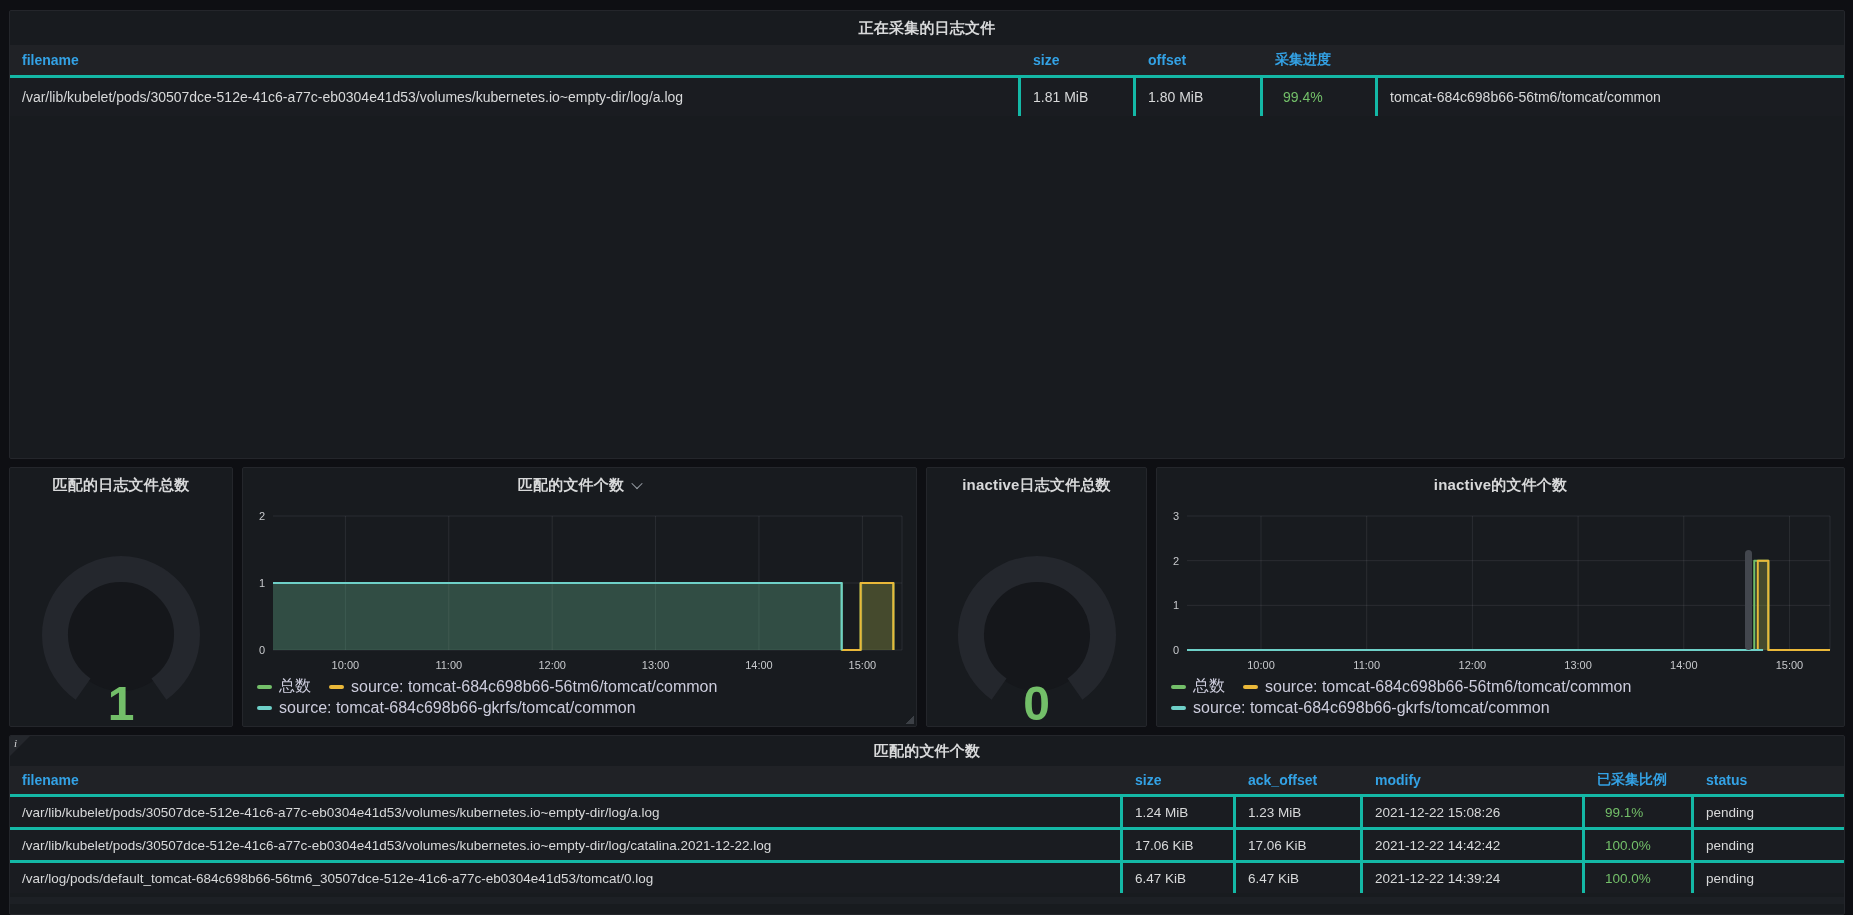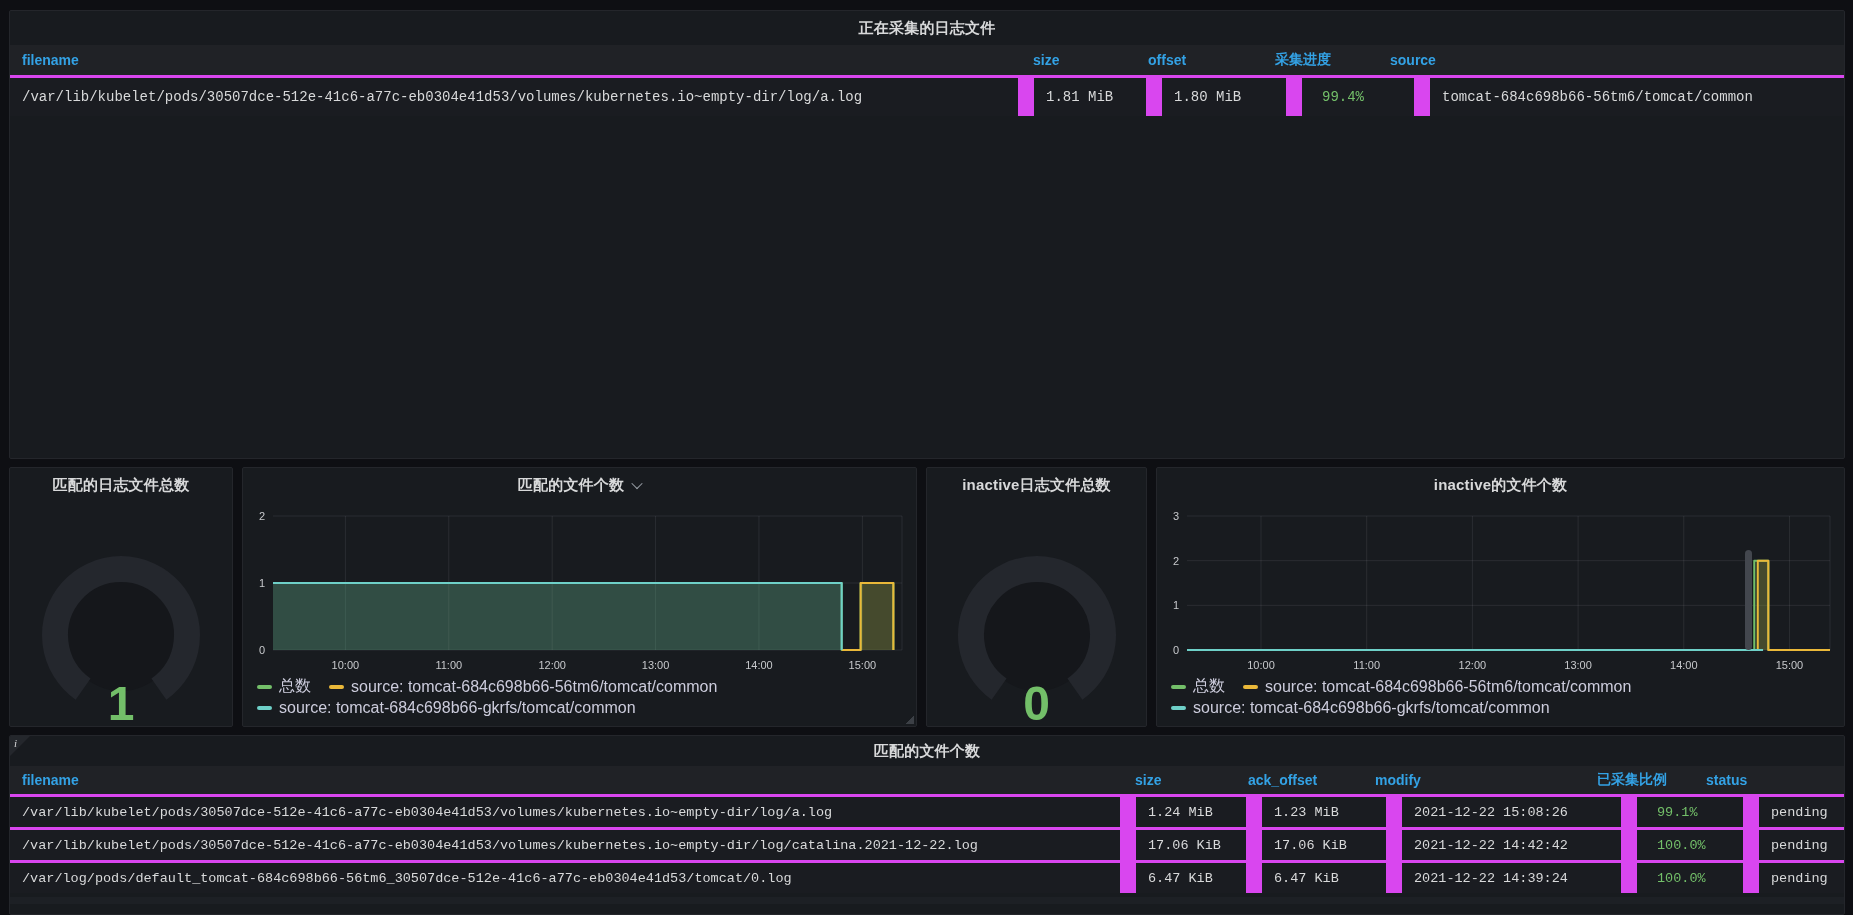--- a/index.html
+++ b/index.html
@@ -12,25 +12,25 @@
     transform:rotate(45deg) translate(-1px,-1px);margin-left:9px;}
   
   .panel-top{position:absolute;left:9px;top:10px;width:1836px;height:449px;}
   .row-mid{position:absolute;left:9px;top:467px;width:1836px;height:260px;display:flex;gap:9px;justify-content:space-between;}
   .panel-gauge1{width:224px;height:260px;}
   .panel-chart1{width:675px;height:260px;}
   .panel-gauge2{width:221px;height:260px;}
   .panel-chart2{flex:1;height:260px;}
   .panel-bottom{position:absolute;left:9px;top:735px;width:1836px;height:180px;overflow:hidden;}
   
-  .gtable{display:flex;flex-direction:column;gap:3px;background:#d946ef;}
+  .gtable{display:flex;flex-direction:column;gap:3px;background:#14b8a6;}
   .th-row{display:flex;gap:3px;background:#202226;height:30px;}
   .th{display:flex;align-items:center;padding:0 12px;box-sizing:border-box;font-size:14px;font-weight:700;
       color:var(--c-blue,#33a2e5);white-space:nowrap;overflow:hidden;cursor:pointer;}
-  .tr{display:flex;gap:16px;font-family:Liberation Mono, monospace;}
+  .tr{display:flex;gap:3px;}
   .td{display:flex;align-items:center;background:#1a1c21;padding:0 12px;box-sizing:border-box;
       font-size:14px;color:#d8d9da;white-space:nowrap;overflow:hidden;}
   .tbl-top .tr .td{height:38px;}
   .tbl-bottom .tr .td{height:30px;font-size:13.5px;}
   .tbl-bottom .th-row{height:28px;}
   .td.green{color:var(--c-green,#73bf69);padding-left:20px;}
   
   .tbl-top .th:nth-child(1),.tbl-top .td:nth-child(1){width:1008px;flex:0 0 auto;}
   .tbl-top .th:nth-child(2),.tbl-top .td:nth-child(2){width:112px;flex:0 0 auto;}
   .tbl-top .th:nth-child(3),.tbl-top .td:nth-child(3){width:124px;flex:0 0 auto;}
@@ -70,21 +70,20 @@
 <div class="dashboard">
 
   <section class="panel panel-top">
     <div class="panel-title">正在采集的日志文件</div>
     <div class="gtable tbl-top">
         <div class="th-row">
           <span class="th">filename</span>
           <span class="th">size</span>
           <span class="th">offset</span>
           <span class="th">采集进度</span>
-          <span class="th">source</span>
         </div>
         <div class="tr">
           <div class="td">/var/lib/kubelet/pods/30507dce-512e-41c6-a77c-eb0304e41d53/volumes/kubernetes.io~empty-dir/log/a.log</div>
           <div class="td">1.81 MiB</div>
           <div class="td">1.80 MiB</div>
           <div class="td green">99.4%</div>
           <div class="td">tomcat-684c698b66-56tm6/tomcat/common</div>
         </div>
       </div>
   </section>

